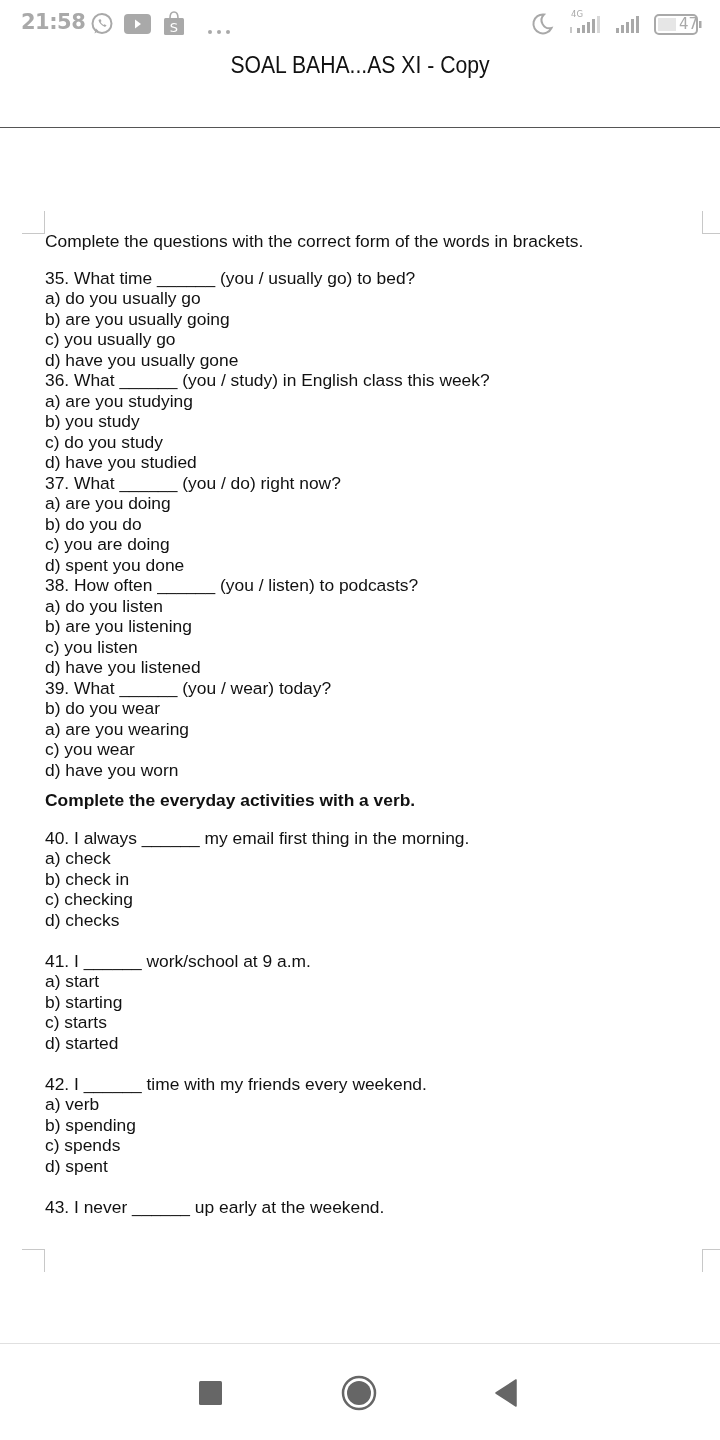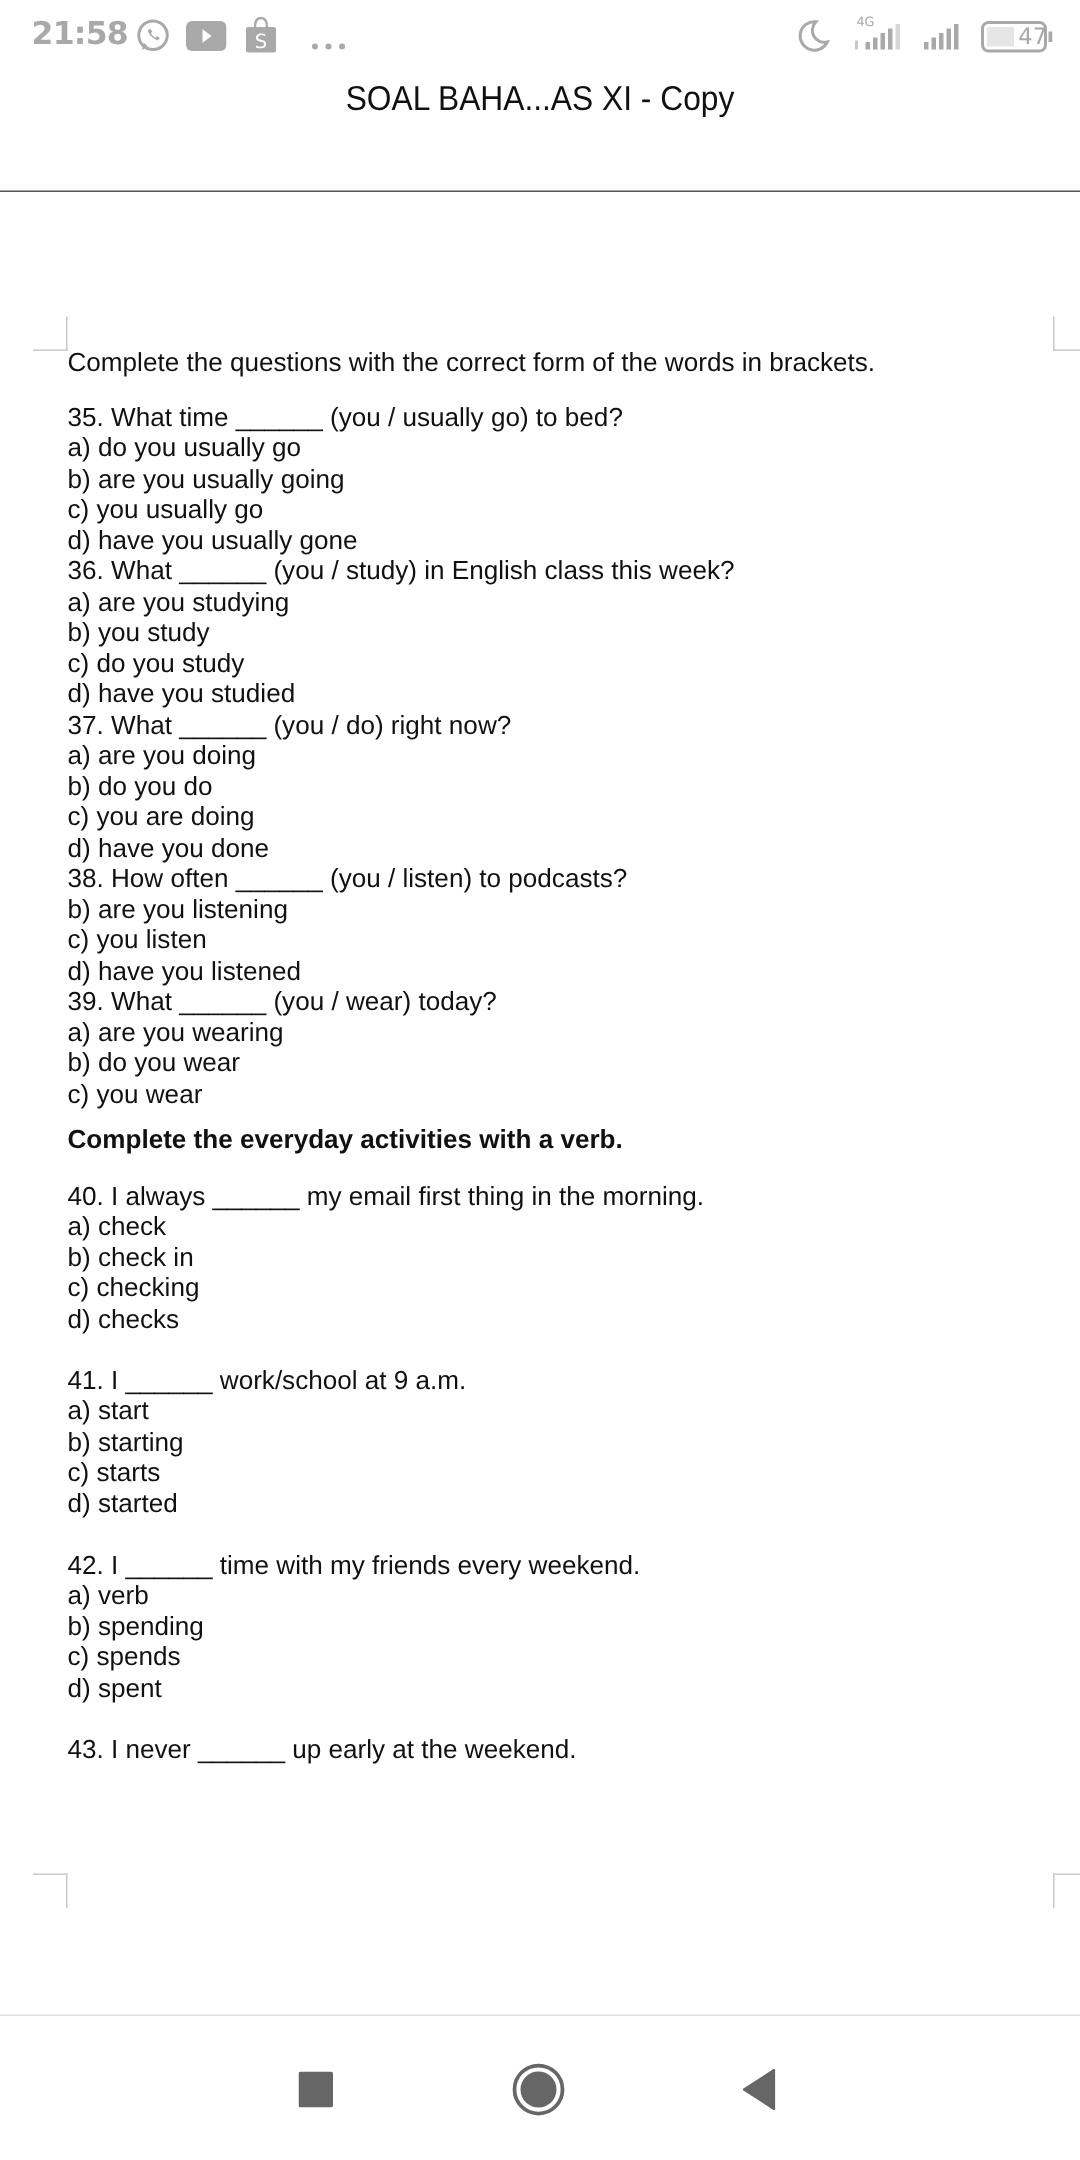--- a/index.html
+++ b/index.html
@@ -113,33 +113,35 @@
     <div class="line">a) are you studying</div>
     <div class="line">b) you study</div>
     <div class="line">c) do you study</div>
     <div class="line">d) have you studied</div>
   </div>
   <div>
     <div class="line">37. What ______ (you / do) right now?</div>
     <div class="line">a) are you doing</div>
     <div class="line">b) do you do</div>
     <div class="line">c) you are doing</div>
-    <div class="line">d) have you done</div>
+    <div class="line">d) spent you done</div>
   </div>
   <div>
     <div class="line">38. How often ______ (you / listen) to podcasts?</div>
+    <div class="line">a) do you listen</div>
     <div class="line">b) are you listening</div>
     <div class="line">c) you listen</div>
     <div class="line">d) have you listened</div>
   </div>
   <div>
     <div class="line">39. What ______ (you / wear) today?</div>
+    <div class="line">b) do you wear</div>
     <div class="line">a) are you wearing</div>
-    <div class="line">b) do you wear</div>
     <div class="line">c) you wear</div>
+    <div class="line">d) have you worn</div>
   </div>
 
   <div class="heading heading2">Complete the everyday activities with a verb.</div>
 
   <div>
     <div class="line">40. I always ______ my email first thing in the morning.</div>
     <div class="line">a) check</div>
     <div class="line">b) check in</div>
     <div class="line">c) checking</div>
     <div class="line">d) checks</div>

